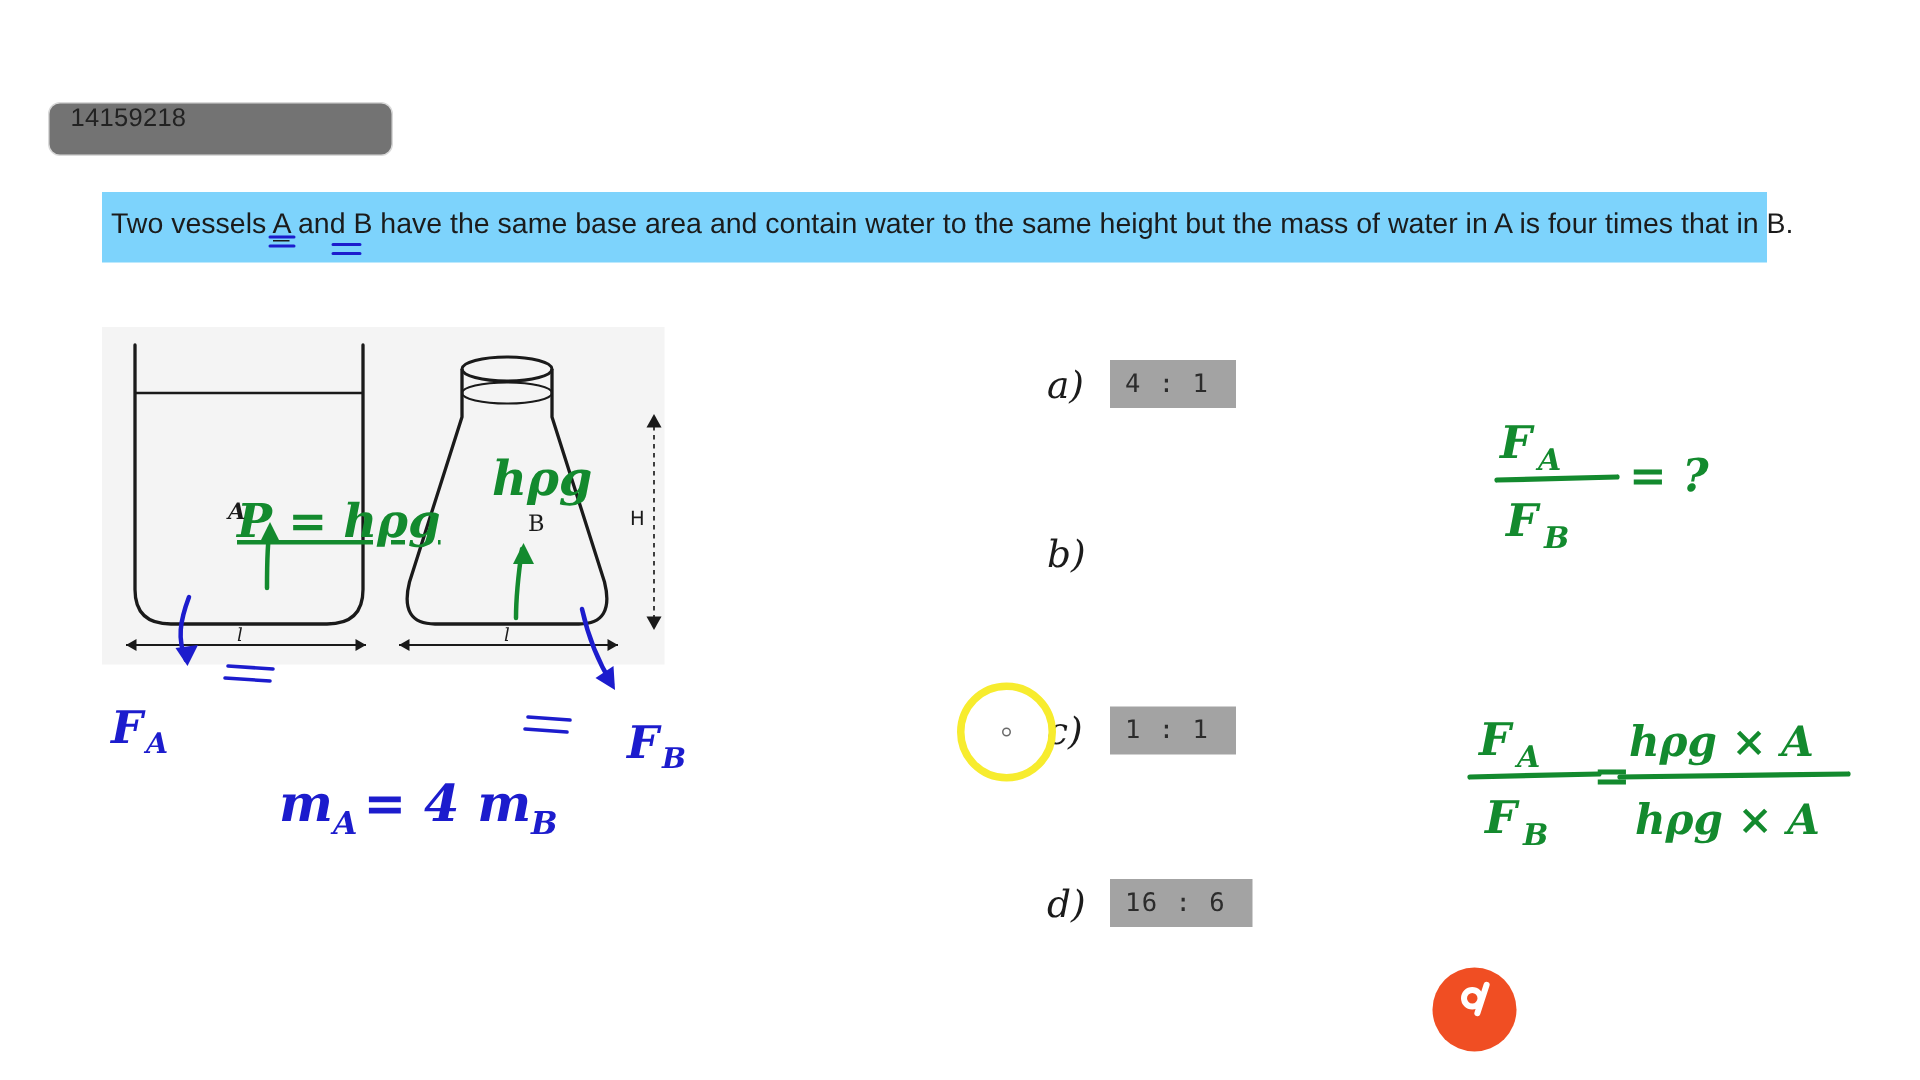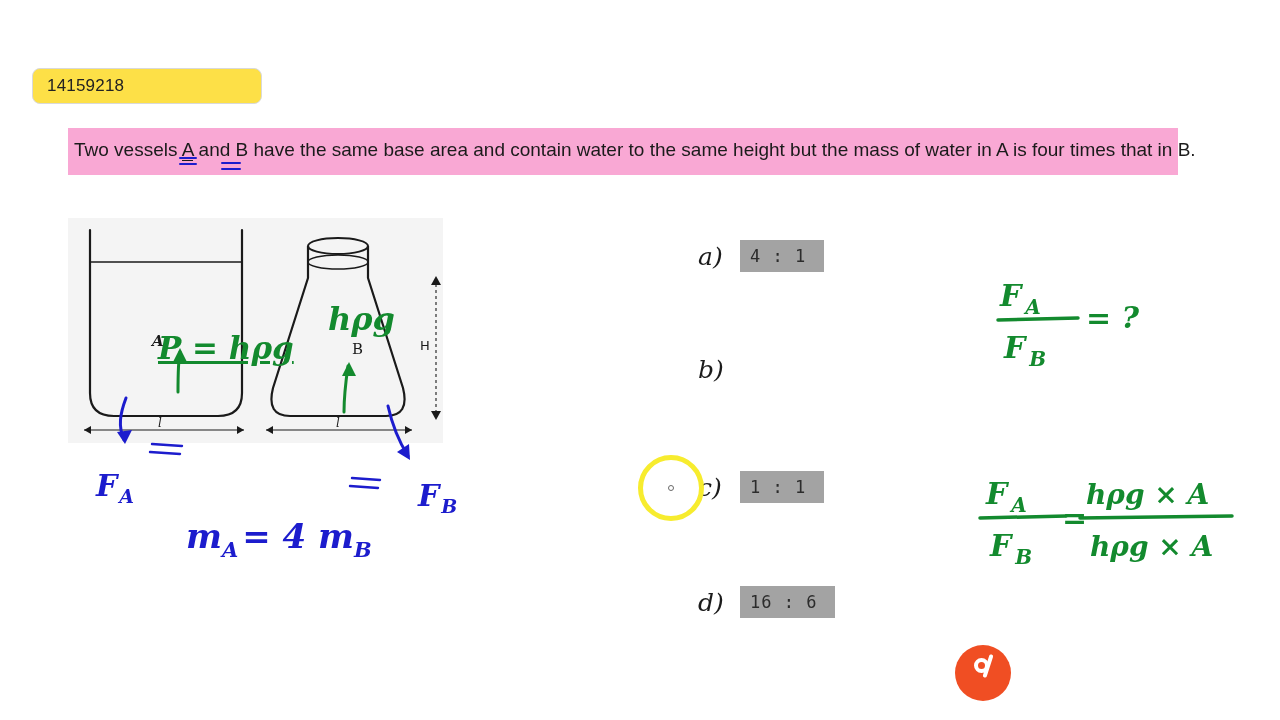--- a/index.html
+++ b/index.html
@@ -18,37 +18,36 @@
 
   
   .qid-chip {
     position: absolute;
     left: 32px;
     top: 68px;
     width: 230px;
     height: 36px;
     border: 1px solid #d9d9d9;
     border-radius: 8px;
-    background: #fde047;
+    background: #737373;
     display: flex;
-    align-items: center;
     padding-left: 14px;
     box-sizing: border-box;
     font-size: 17px;
     color: #222;
     letter-spacing: 0.2px;
   }
 
   
   .question-block {
     position: absolute;
     left: 68px;
     top: 128px;
     width: 1110px;
-    background: #f9a8d4;
+    background: #7dd3fc;
     padding: 6px 8px 10px 6px;
     box-sizing: border-box;
   }
   .question-line {
     font-size: 19px;
     line-height: 31px;
     color: #1b1b1b;
     white-space: nowrap;
   }
   .underline-a {
@@ -259,21 +258,21 @@
   <div class="ink-text ink-green" style="left:158px; top:330px; font-size:31px;text-decoration:underline;">
     <span>P = hρg</span>
   </div>
 
   <div class="ink-text" style="left:152px; top:332px; font-size:15px; color:#1a1a1a;">A</div>
 
   <div class="ink-text" style="left:352px; top:340px; font-size:15px; color:#1a1a1a; font-style:normal; font-weight:400;">B</div>
 
   <div class="ink-text ink-green" style="left:328px; top:300px; font-size:32px;">hρg</div>
 
-  <div class="ink-text ink-blue" style="left:96px; top:468px; font-size:30px;">
+  <div class="ink-text ink-blue" style="left:74px; top:468px; font-size:30px;">
     <span>F</span><span style="font-size:19px; position:relative; top:7px; left:2px;">A</span>
   </div>
 
   <div class="ink-text ink-blue" style="left:418px; top:478px; font-size:30px;">
     <span>F</span><span style="font-size:19px; position:relative; top:7px; left:2px;">B</span>
   </div>
 
   <div class="ink-text ink-blue" style="left:186px; top:516px; font-size:34px;">
     <span>m</span><span style="font-size:21px; position:relative; top:9px;">A</span><span style="margin-left:4px;">= 4 m</span><span style="font-size:21px; position:relative; top:9px;">B</span>
   </div>

